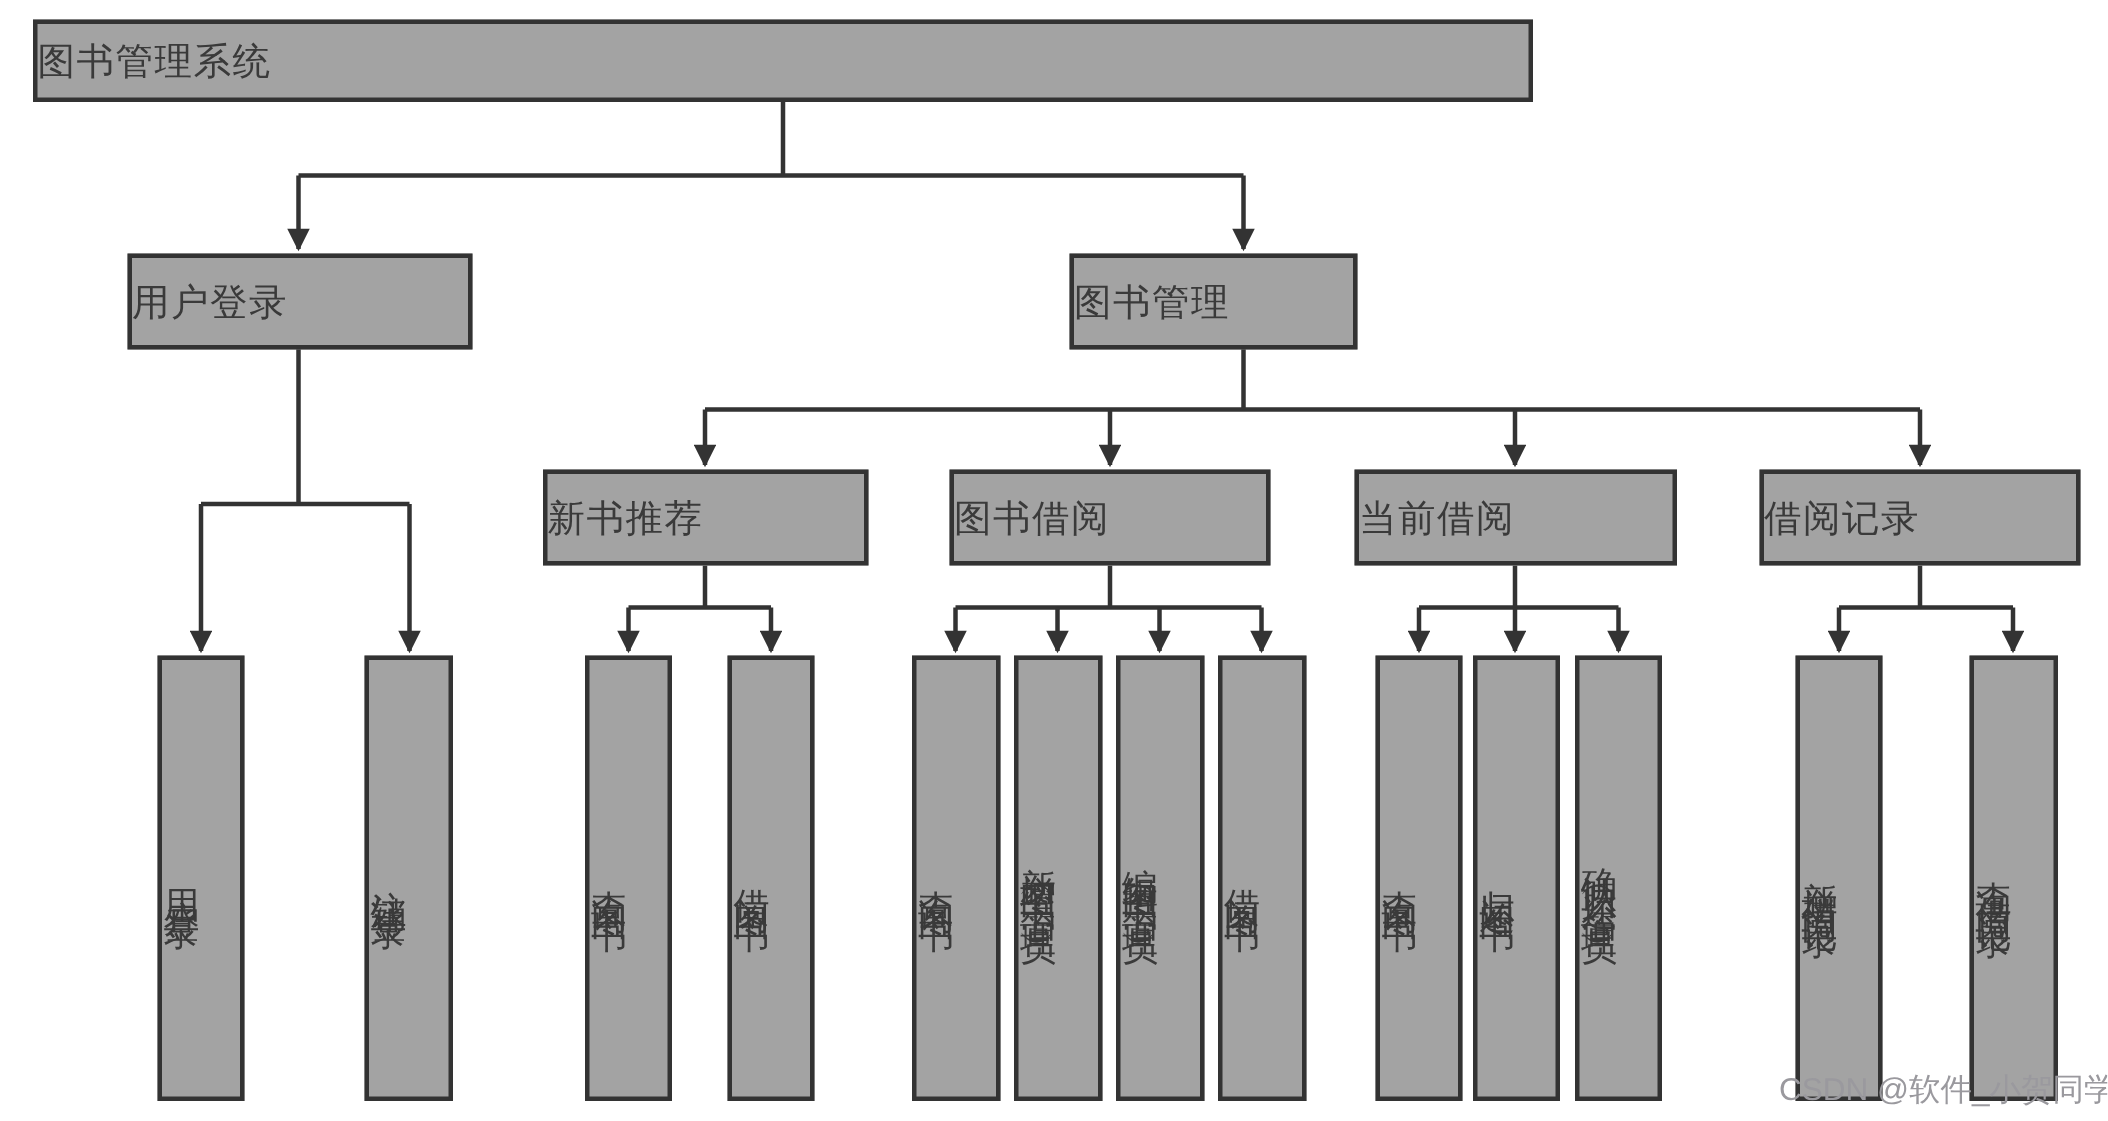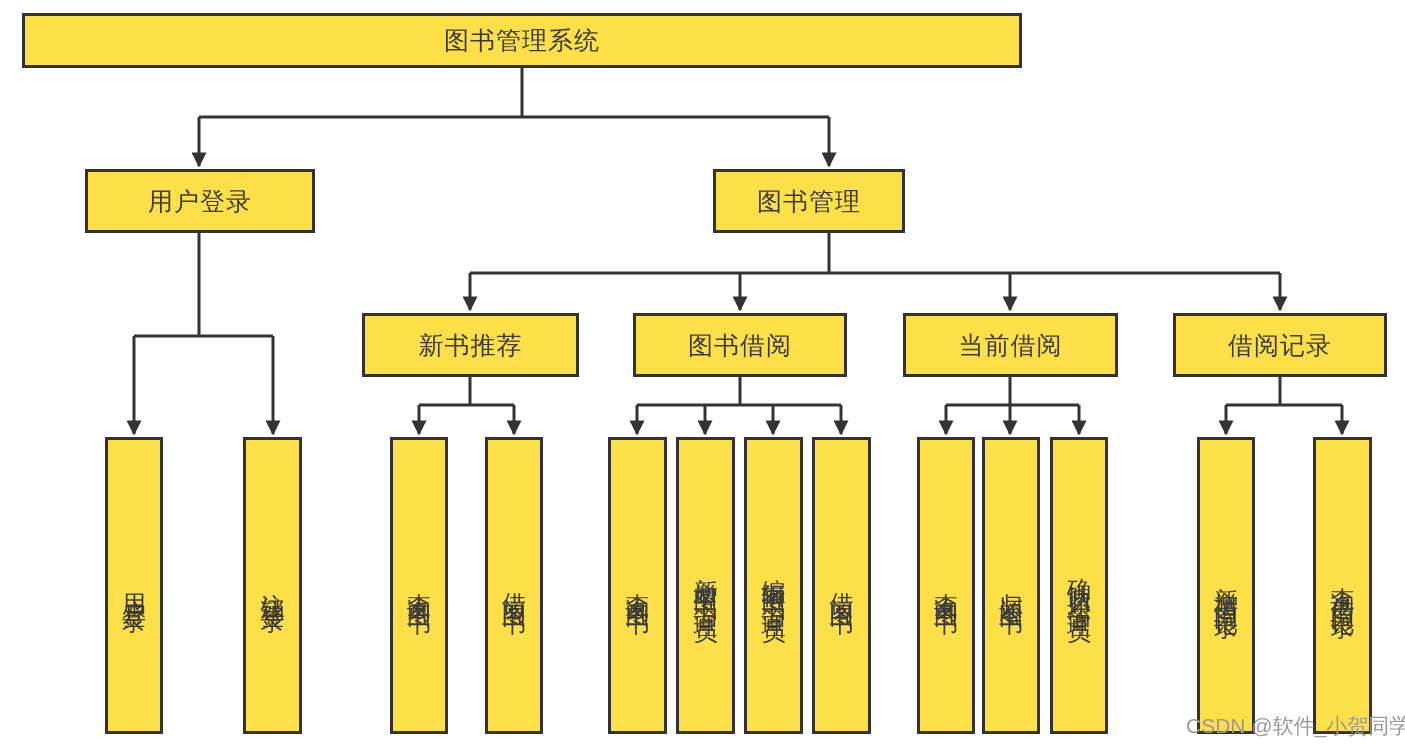--- a/index.html
+++ b/index.html
@@ -8,24 +8,23 @@
     width:1405px;height:747px;
     background:#ffffff;
     font-family:"Liberation Sans", sans-serif;
     overflow:hidden;
   }
   .connectors{position:absolute;left:0;top:0;width:1405px;height:747px;}
   .box{
     position:absolute;
     box-sizing:border-box;
     border:3px solid #333333;
-    background:#fde047;
+    background:#a3a3a3;
     display:flex;
     align-items:center;
-    justify-content:center;
     color:#3a3a3a;
   }
   .hbox .lbl{
     font-size:25px;
     letter-spacing:1px;
     white-space:nowrap;
   }
   .vbox .vlbl{
     writing-mode:vertical-lr;
     text-orientation:mixed;

